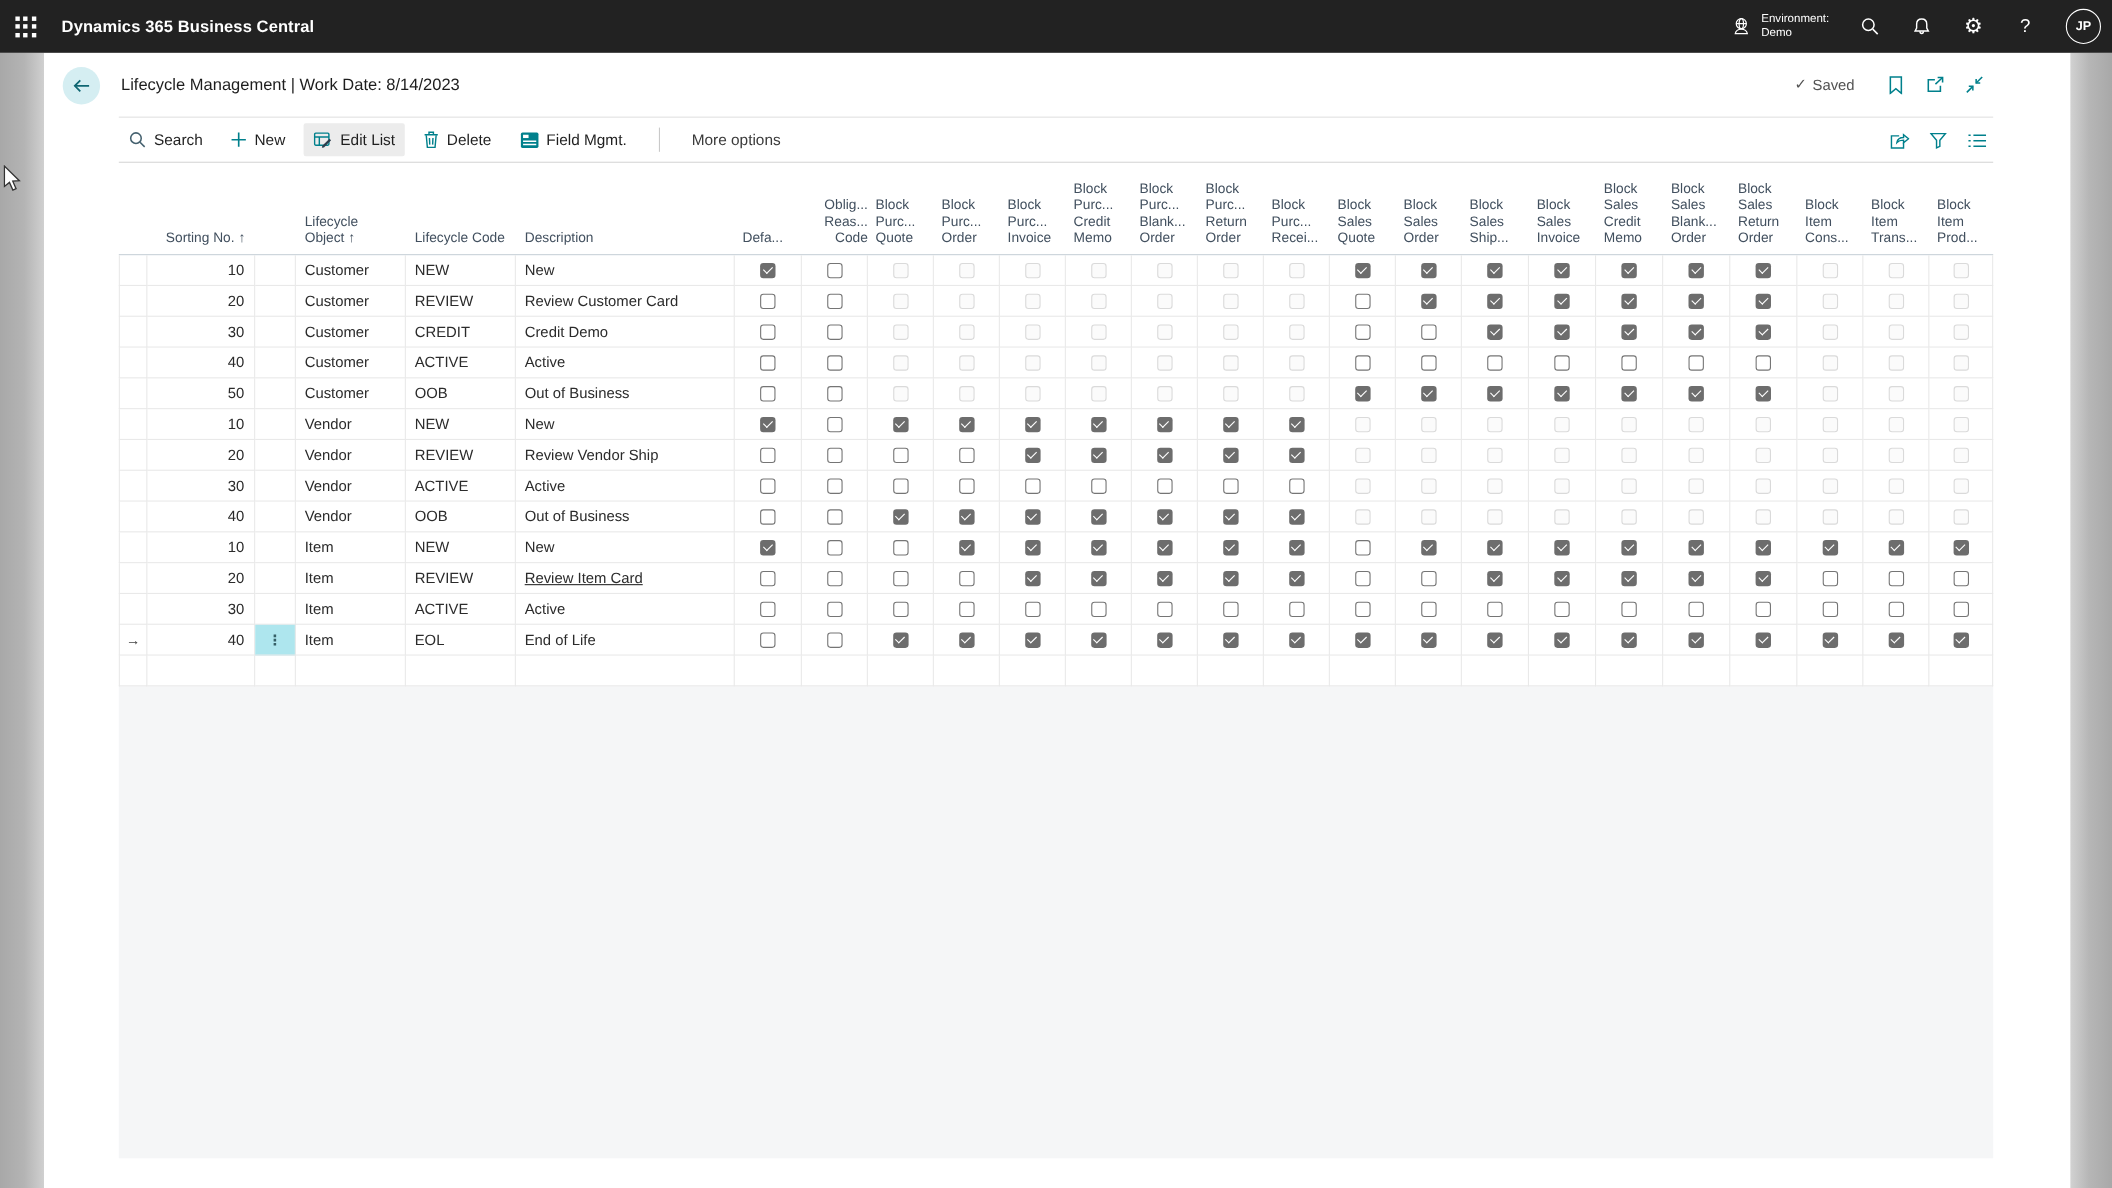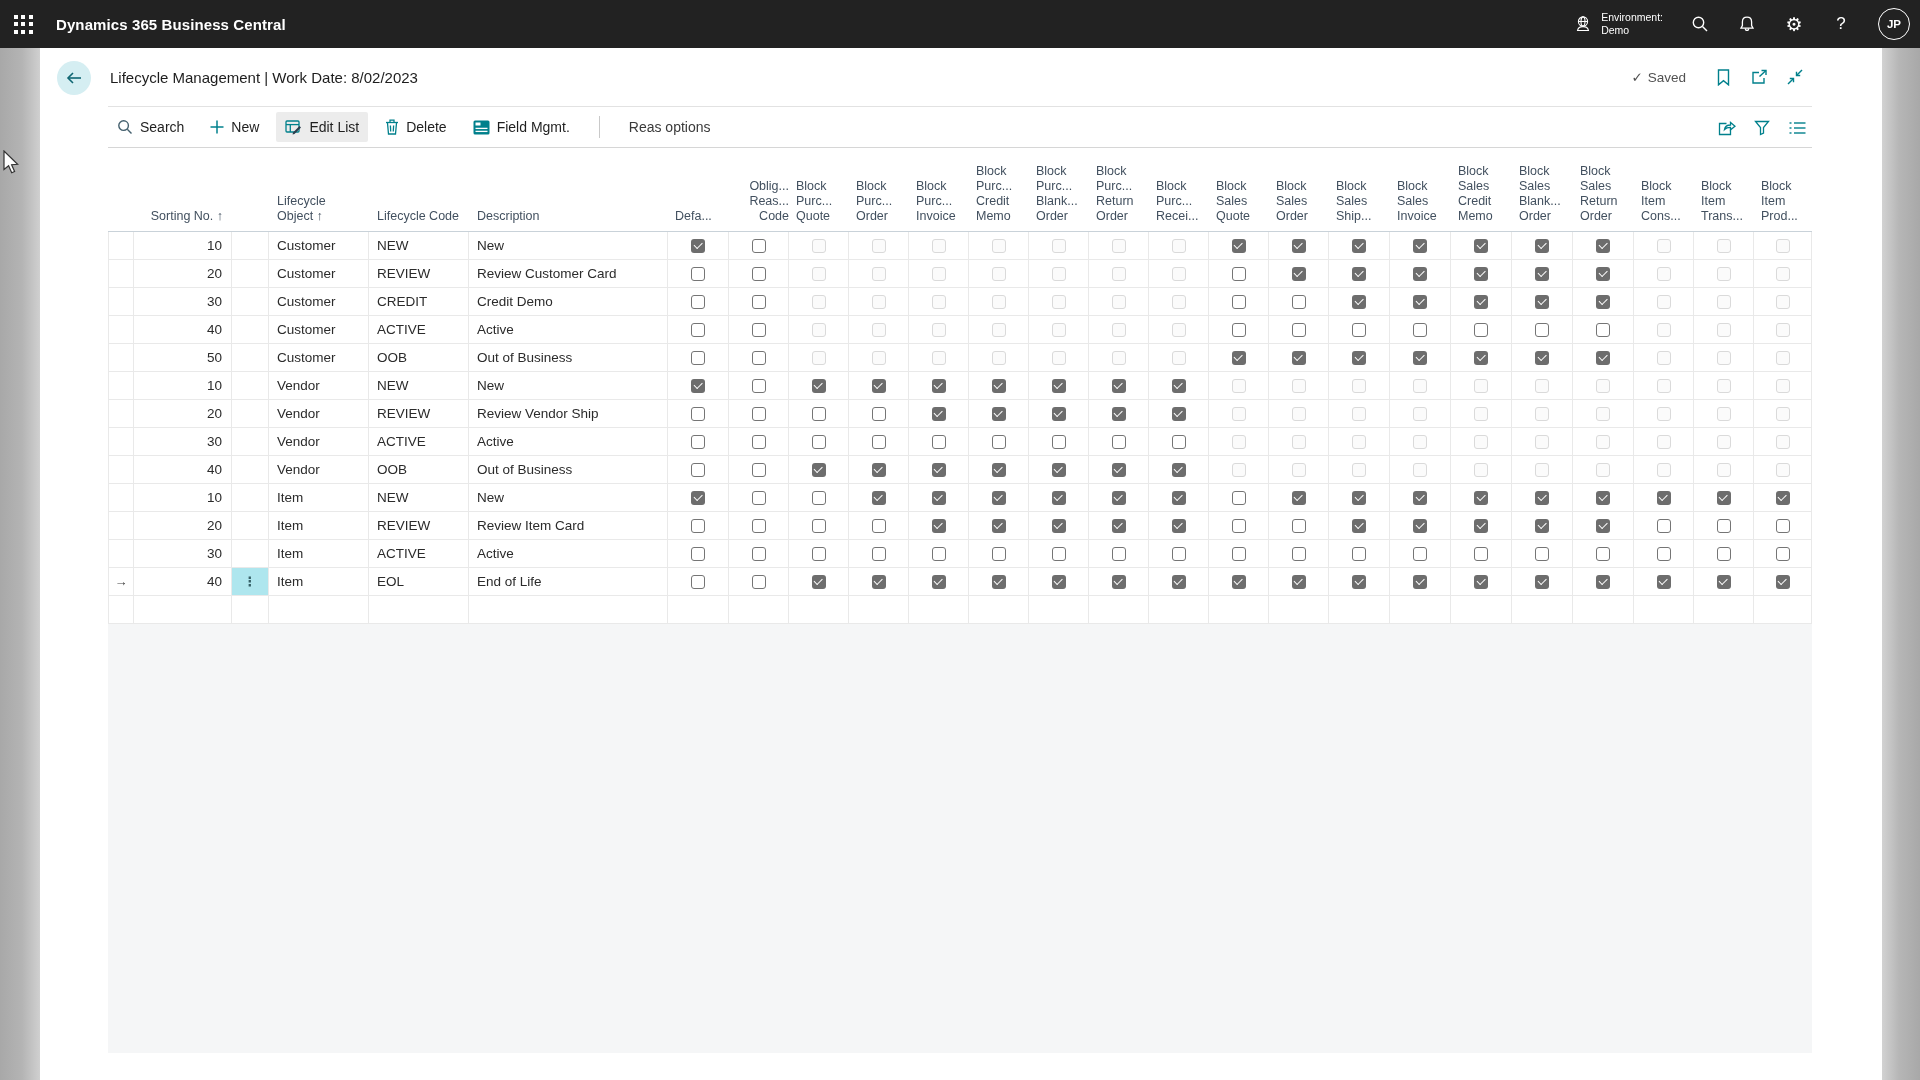--- a/index.html
+++ b/index.html
@@ -148,21 +148,21 @@
 
   <main class="card">
 
     <div class="pagehead">
       <div class="back-btn">
         <svg width="18" height="16" viewBox="0 0 18 16" fill="none" stroke="#0f6672" stroke-width="1.6">
           <line x1="3" y1="8" x2="16" y2="8"></line>
             <polyline points="8,3 3,8 8,13"></polyline>
         </svg>
       </div>
-      <div class="page-title">Lifecycle Management | Work Date: 8/02/2023</div>
+      <div class="page-title">Lifecycle Management | Work Date: 8/14/2023</div>
 
       <div class="pagehead-right">
         <span class="saved">
           <span>✓</span>
           <span>Saved</span>
         </span>
         <span class="ph-icon">
           <svg width="15" height="17" viewBox="0 0 15 17" fill="none" stroke="#00808c" stroke-width="1.4">
             <path d="M2.5 1 L12.5 1 L12.5 15.8 L7.5 11.6 L2.5 15.8 Z"></path>
           </svg>
@@ -226,21 +226,21 @@
           <svg width="17" height="15" viewBox="0 0 17 15">
             <rect x="0.5" y="0.5" width="16" height="14" rx="1.5" fill="#00808c"></rect>
             <rect x="2.5" y="2.5" width="5" height="3" fill="#fff"></rect>
             <line x1="2.5" y1="8.4" x2="14.5" y2="8.4" stroke="#fff" stroke-width="1.3"></line>
             <line x1="2.5" y1="11.4" x2="14.5" y2="11.4" stroke="#fff" stroke-width="1.3"></line>
           </svg>
           <span>Field Mgmt.</span>
         </div>
         <div class="tb-sep"></div>
         <div class="tbtn more-options">
-          <span>Reas options</span>
+          <span>More options</span>
         </div>
 
         <div class="toolbar-right">
           <span class="ph-icon">
             <svg width="18" height="16" viewBox="0 0 18 16" fill="none" stroke="#00808c" stroke-width="1.3">
               <path d="M8.5 3.5 L1.5 3.5 L1.5 14.5 L12.5 14.5 L12.5 9.5"></path>
               <path d="M6.5 9.5 C7 6.5 9.5 5 12.5 5 L12.5 2.5 L17 6.2 L12.5 9.8 L12.5 7.4 C10.2 7.4 8 7.9 6.5 9.5 Z"></path>
             </svg>
           </span>
           <span class="ph-icon">
@@ -1028,21 +1028,21 @@
               <div class="td cbc" style="width: 58px;">
                 <div class="cb c"></div>
               </div>
             </div>
             <div class="tr">
               <div class="td first cbc" style="width: 26px;"></div>
               <div class="td num" style="width: 98px;">20</div>
               <div class="td" style="width: 37px;"></div>
               <div class="td txt" style="width: 100px;">Item</div>
               <div class="td txt" style="width: 100px;">REVIEW</div>
-              <div class="td txt" style="width: 199px;">Review Item Card</div>
+              <div class="td txt" style="width: 199px; text-decoration: underline;">Review Item Card</div>
               <div class="td cbc" style="width: 61px;">
                 <div class="cb u"></div>
               </div>
               <div class="td cbc" style="width: 60px;">
                 <div class="cb u"></div>
               </div>
               <div class="td cbc" style="width: 60px;">
                 <div class="cb u"></div>
               </div>
               <div class="td cbc" style="width: 60px;">

